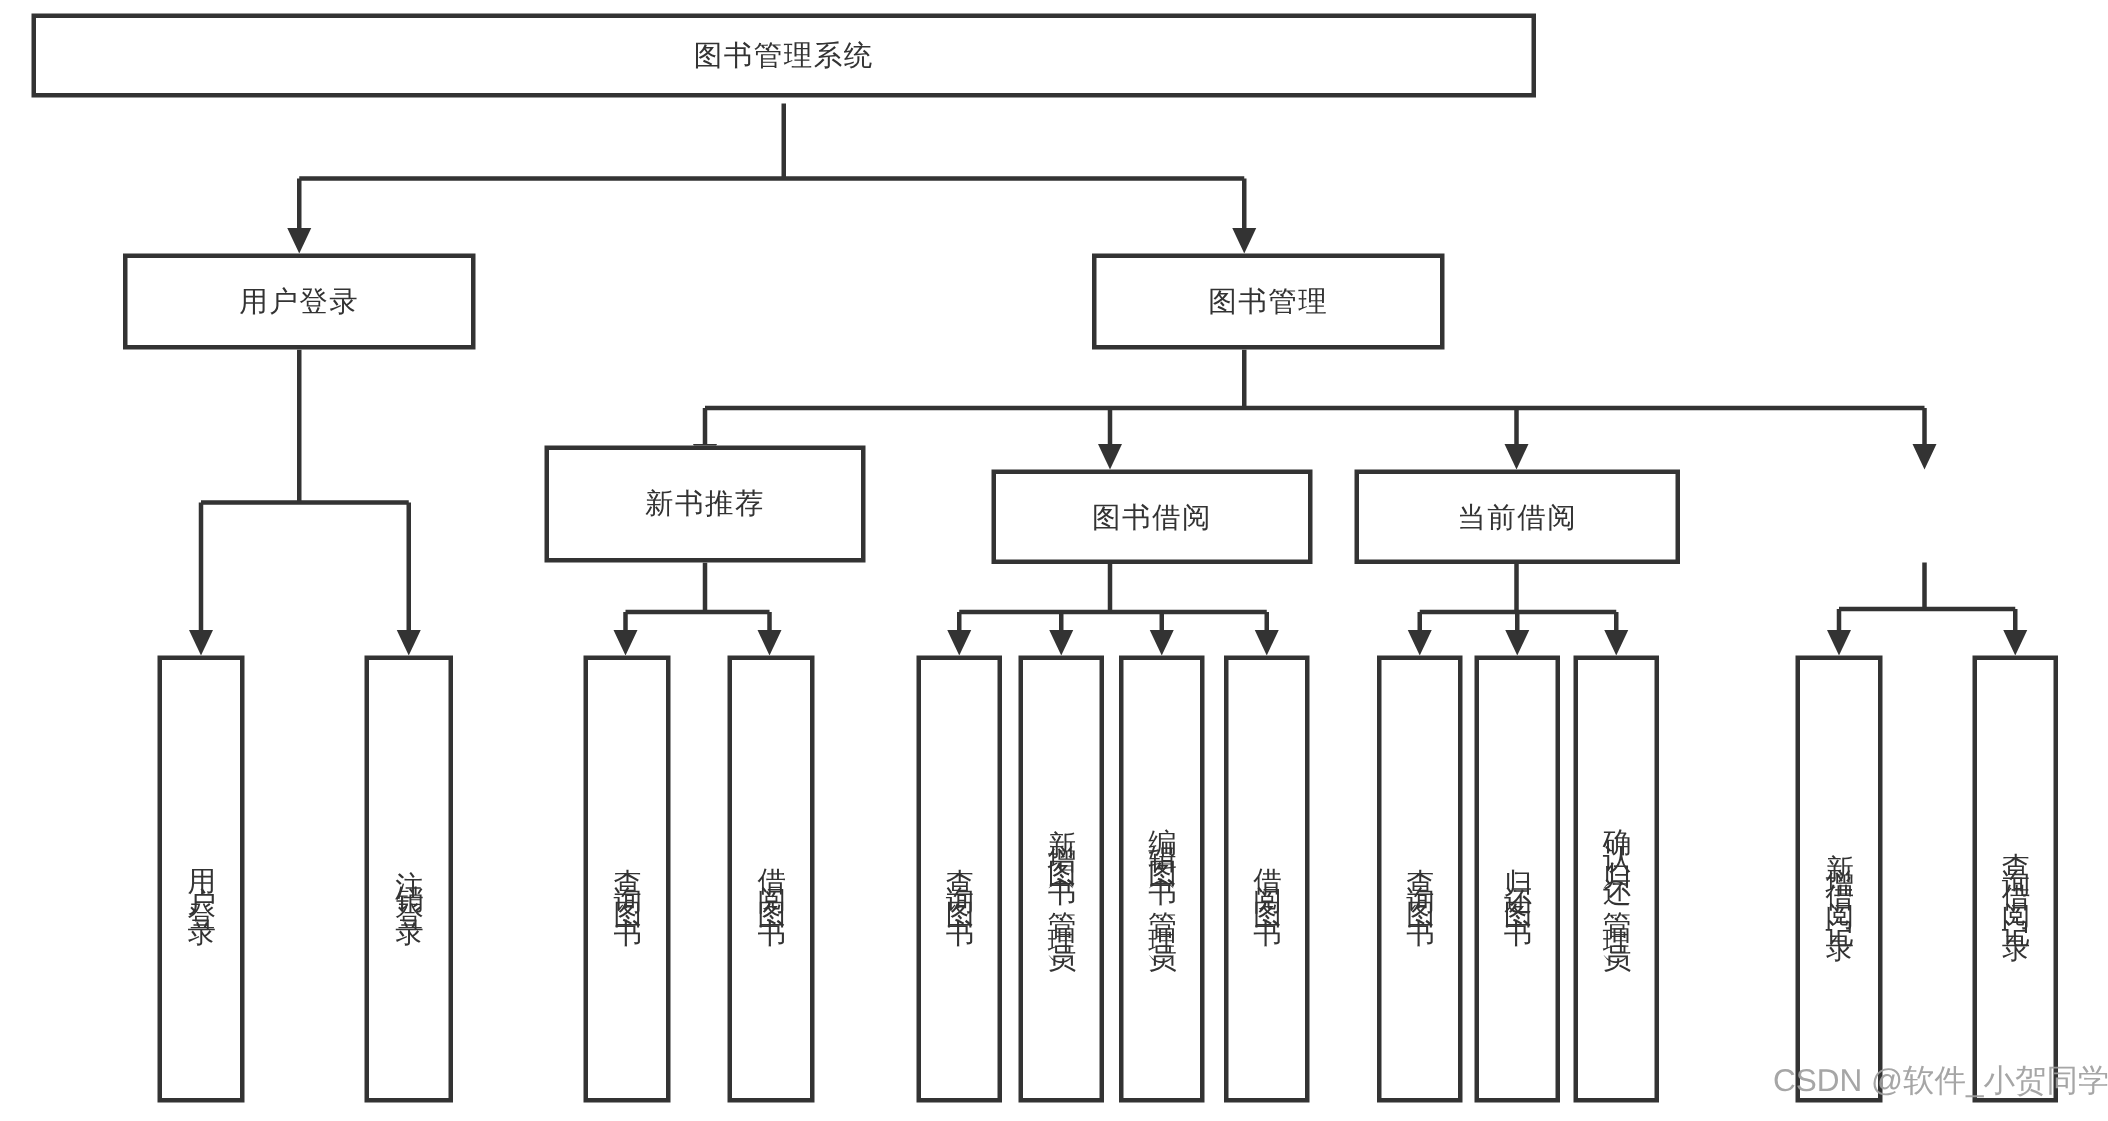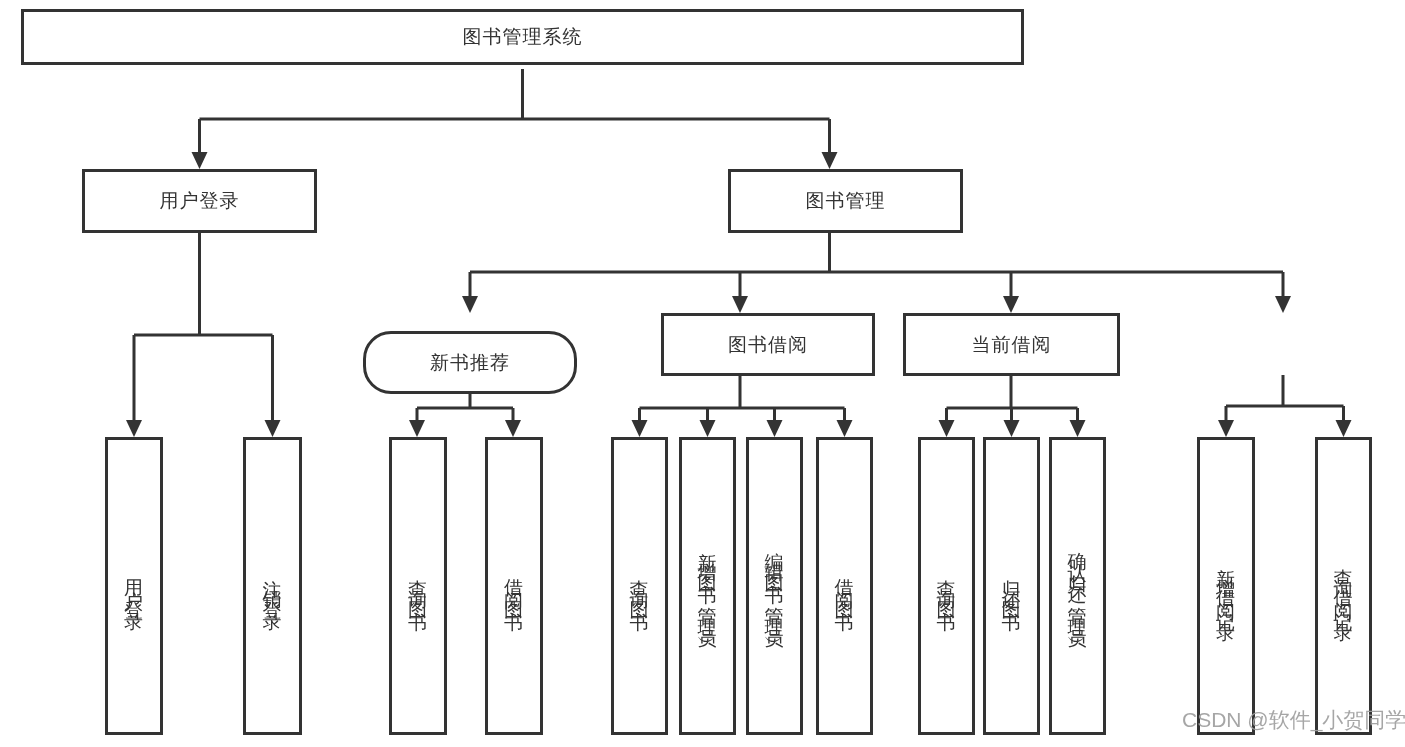--- a/index.html
+++ b/index.html
@@ -93,21 +93,21 @@
       <polygon points="1218,420 1234,420 1226,437"></polygon>
       <polygon points="1335.5,420 1351.5,420 1343.5,437"></polygon>
     </g>
   </svg>
 
   <div class="node" style="left:21px; top:9px; width:1003px; height:56px;">图书管理系统</div>
 
   <div class="node" style="left:82px; top:169px; width:235px; height:64px;">用户登录</div>
   <div class="node" style="left:712px; top:169px; width:235px; height:64px;margin-left:16px;">图书管理</div>
 
-  <div class="node" style="left:363px; top:331px; width:214px; height:63px;border-radius:28px;">新书推荐</div>
+  <div class="node" style="left:363px; top:297px; width:214px; height:78px;">新书推荐</div>
   <div class="node" style="left:633px; top:313px; width:214px; height:63px;margin-left:28px;">图书借阅</div>
   <div class="node" style="left:903px; top:313px; width:217px; height:63px;">当前借阅</div>
 
   <div class="node vnode" style="left:105px; top:437px; width:58px; height:298px;">用户登录</div>
   <div class="node vnode" style="left:243px; top:437px; width:59px; height:298px;">注销登录</div>
 
   <div class="node vnode" style="left:389px; top:437px; width:58px; height:298px;">查询图书</div>
   <div class="node vnode" style="left:485px; top:437px; width:58px; height:298px;">借阅图书</div>
 
   <div class="node vnode" style="left:611px; top:437px; width:57px; height:298px;">查询图书</div>

